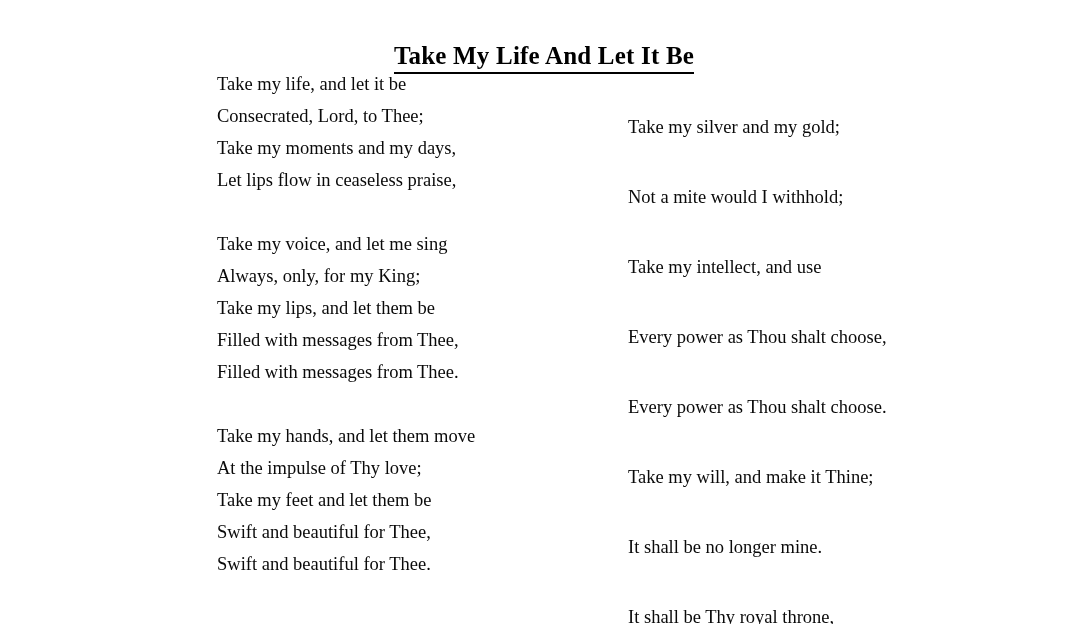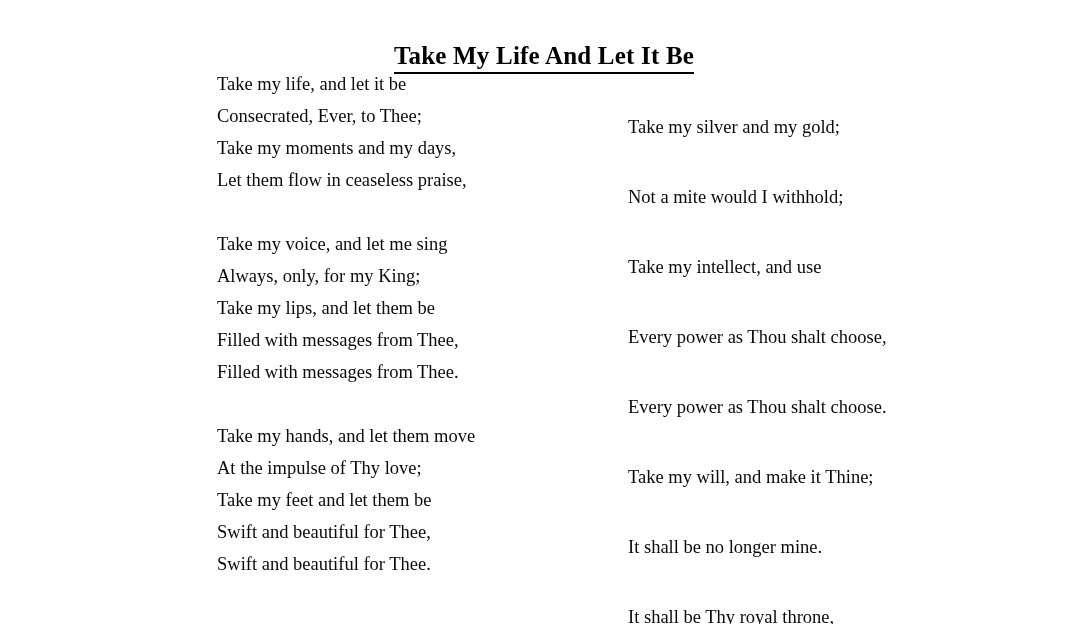--- a/index.html
+++ b/index.html
@@ -94,23 +94,23 @@
 <div class="page">
 
   <div class="title-wrap">
     <h1 class="doc-title">Take My Life And Let It Be</h1>
   </div>
 
   <div class="columns">
     <div class="column column-left">
         <div class="stanza">
           <div class="line">Take my life, and let it be</div>
-          <div class="line">Consecrated, Ever, to Thee;</div>
+          <div class="line">Consecrated, Lord, to Thee;</div>
           <div class="line">Take my moments and my days,</div>
-          <div class="line">Let them flow in ceaseless praise,</div>
+          <div class="line">Let lips flow in ceaseless praise,</div>
         </div>
         <div class="stanza">
           <div class="line">Take my voice, and let me sing</div>
           <div class="line">Always, only, for my King;</div>
           <div class="line">Take my lips, and let them be</div>
           <div class="line">Filled with messages from Thee,</div>
           <div class="line">Filled with messages from Thee.</div>
         </div>
         <div class="stanza">
           <div class="line">Take my hands, and let them move</div>

